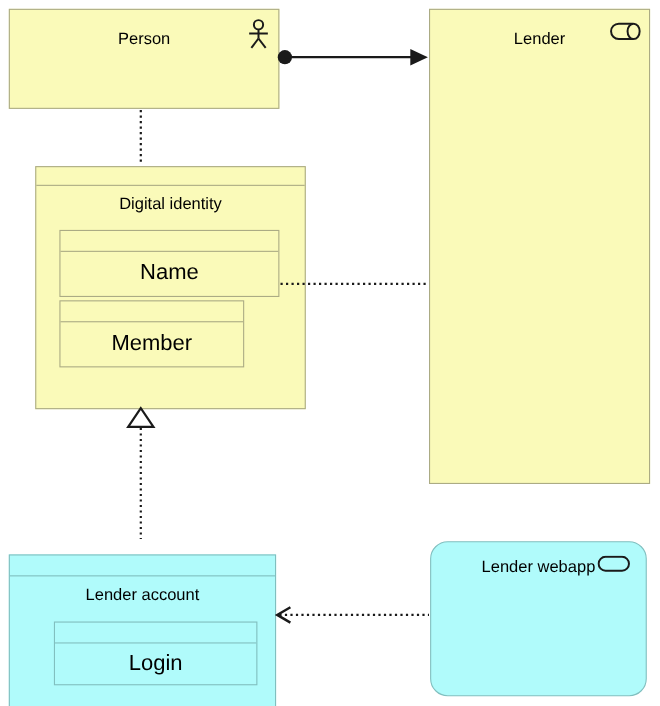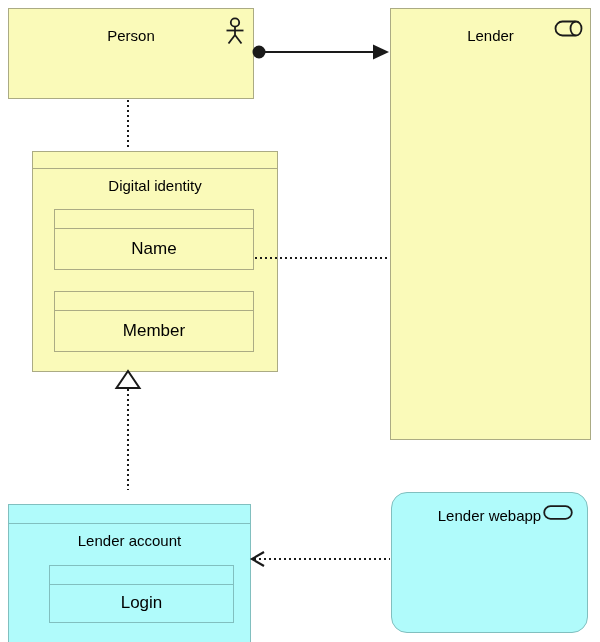--- a/index.html
+++ b/index.html
@@ -43,21 +43,21 @@
     position: absolute;
     border: 1px solid #ABAB84;
   }
   .attr-c { border: 1px solid #81BFBF; }
   .attr .strip-y, .attr .strip-c { height: 19px; }
   .attr-label {
     display: flex;
     align-items: center;
     justify-content: center;
     height: calc(100% - 20px);
-    font-size: 17px;
+    font-size: 20px;
   }
   .corner-icon {
     position: absolute;
     top: 8px;
     right: 8px;
   }
   .rounded {
     border-radius: 16px;
   }
   .webapp-label {
@@ -104,21 +104,21 @@
     </span>
   </div>
 
   <div class="box business" style="left:8px; top:151px; width:246px; height:221px;margin-left:24px;">
     <div class="strip-y"></div>
     <div class="obj-title">Digital identity</div>
     <div class="attr" style="left:21px; top:57px; width:200px; height:61px;">
       <div class="strip-y"></div>
       <div class="attr-label">Name</div>
     </div>
-    <div class="attr" style="left:21px; top:139px; width:200px; height:61px;">
+    <div class="attr" style="left:21px; top:121px; width:168px; height:61px;">
       <div class="strip-y"></div>
       <div class="attr-label">Member</div>
     </div>
   </div>
 
   <div class="box application" style="left:8px; top:504px; width:243px; height:141px;">
     <div class="strip-c"></div>
     <div class="obj-title">Lender account</div>
     <div class="attr attr-c" style="left:40px; top:60px; width:185px; height:58px;">
       <div class="strip-c"></div>

